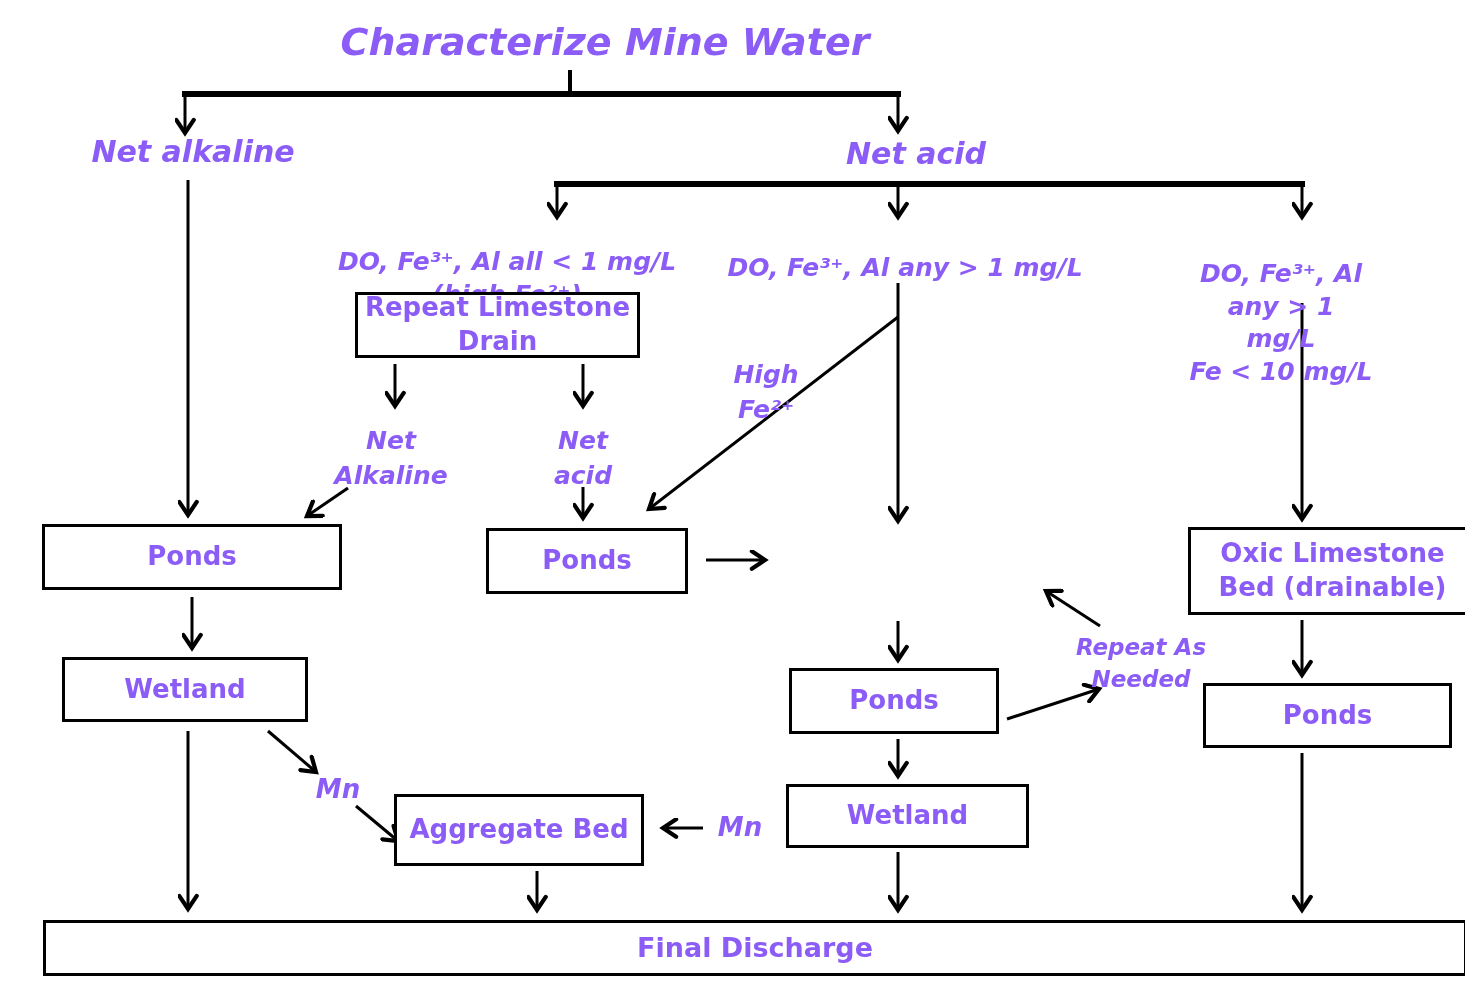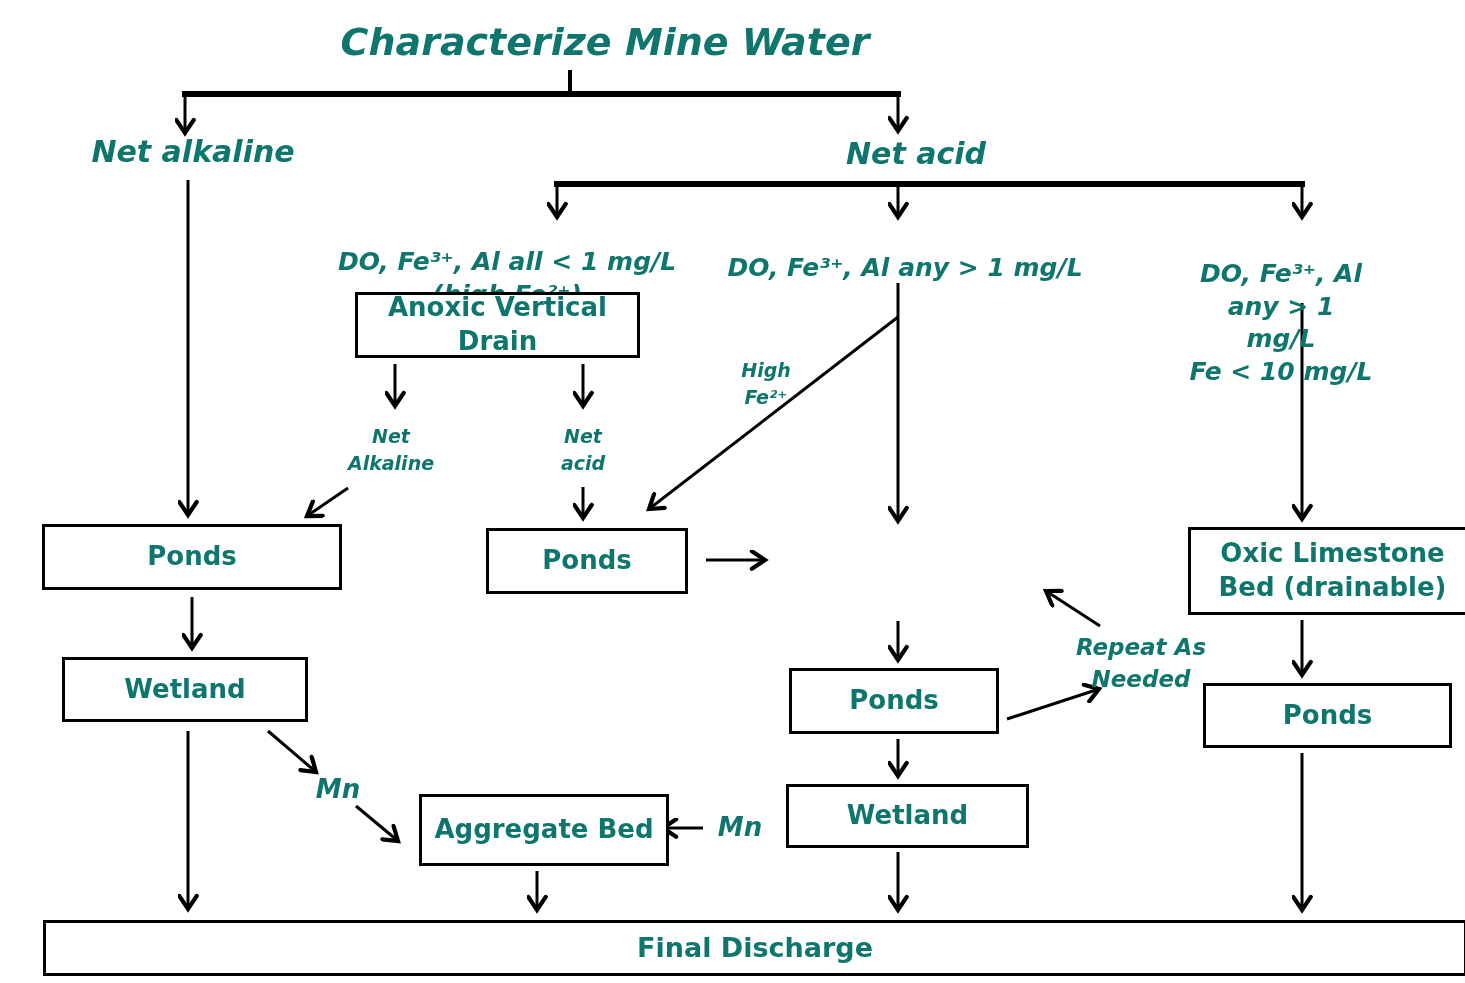--- a/index.html
+++ b/index.html
@@ -6,21 +6,21 @@
     margin: 0;
     padding: 0;
     background: #ffffff;
   }
   #canvas {
     position: relative;
     width: 1465px;
     height: 983px;
     background: #ffffff;
     font-family: "DejaVu Sans", "Liberation Sans", sans-serif;
-    color: #0f766e;
+    color: #8b5cf6;
     overflow: hidden;
   }
   #connectors {
     position: absolute;
     left: 0; top: 0;
     width: 1465px;
     height: 983px;
   }
   .box {
     position: absolute;
@@ -39,21 +39,21 @@
   .lbl {
     position: absolute;
     transform: translateX(-50%);
     text-align: center;
     font-weight: bold;
     white-space: pre-line;
   }
   .title    { font-size: 38px; font-style: italic; }
   .branch   { font-size: 30px; font-style: italic; }
   .cond     { font-size: 25px; font-style: italic; line-height: 1.3; margin-top: 20px; }
-  .small    { font-size: 19px; font-style: italic; line-height: 1.4; }
+  .small    { font-size: 25px; font-style: italic; line-height: 1.4; }
   .mn       { font-size: 26px; font-style: italic; text-align: right; }
   .repeat   { font-size: 23px; font-style: italic; line-height: 1.4; margin-left: 44px; }
   .final    { font-size: 27px; }
 </style>
 </head>
 <body>
 
 <div id="canvas">
 
   <svg id="connectors" width="1465" height="983" viewBox="0 0 1465 983" xmlns="http://www.w3.org/2000/svg">
@@ -114,26 +114,26 @@
 Alkaline</div>
   <div class="lbl small" style="left:583px; top:423px;">Net
 acid</div>
   <div class="lbl small" style="left:766px; top:357px;">High
 Fe²⁺</div>
   <div class="lbl mn" style="left:338px; top:774px;">Mn</div>
   <div class="lbl mn" style="left:740px; top:812px;">Mn</div>
   <div class="lbl repeat" style="left:1097px; top:631px;">Repeat As
 Needed</div>
 
-  <div class="box" style="left:355px;  top:292px; width:285px; height:66px;">Anoxic Vertical
+  <div class="box" style="left:355px;  top:292px; width:285px; height:66px;">Repeat Limestone
 Drain</div>
   <div class="box" style="left:42px;   top:524px; width:300px; height:66px;">Ponds</div>
   <div class="box" style="left:62px;   top:657px; width:246px; height:65px;">Wetland</div>
   <div class="box" style="left:486px;  top:528px; width:202px; height:66px;">Ponds</div>
   <div class="box" style="left:789px;  top:668px; width:210px; height:66px;">Ponds</div>
   <div class="box" style="left:786px;  top:784px; width:243px; height:64px;">Wetland</div>
-  <div class="box" style="left:419px;  top:794px; width:250px; height:72px;">Aggregate Bed</div>
+  <div class="box" style="left:394px;  top:794px; width:250px; height:72px;">Aggregate Bed</div>
   <div class="box" style="left:1188px; top:527px; width:289px; height:88px;">Oxic Limestone
 Bed (drainable)</div>
   <div class="box" style="left:1203px; top:683px; width:249px; height:65px;">Ponds</div>
   <div class="box final" style="left:3px; top:920px; width:1424px; height:56px;margin-left:40px;">Final Discharge</div>
 
 </div>
 
 </body></html>

